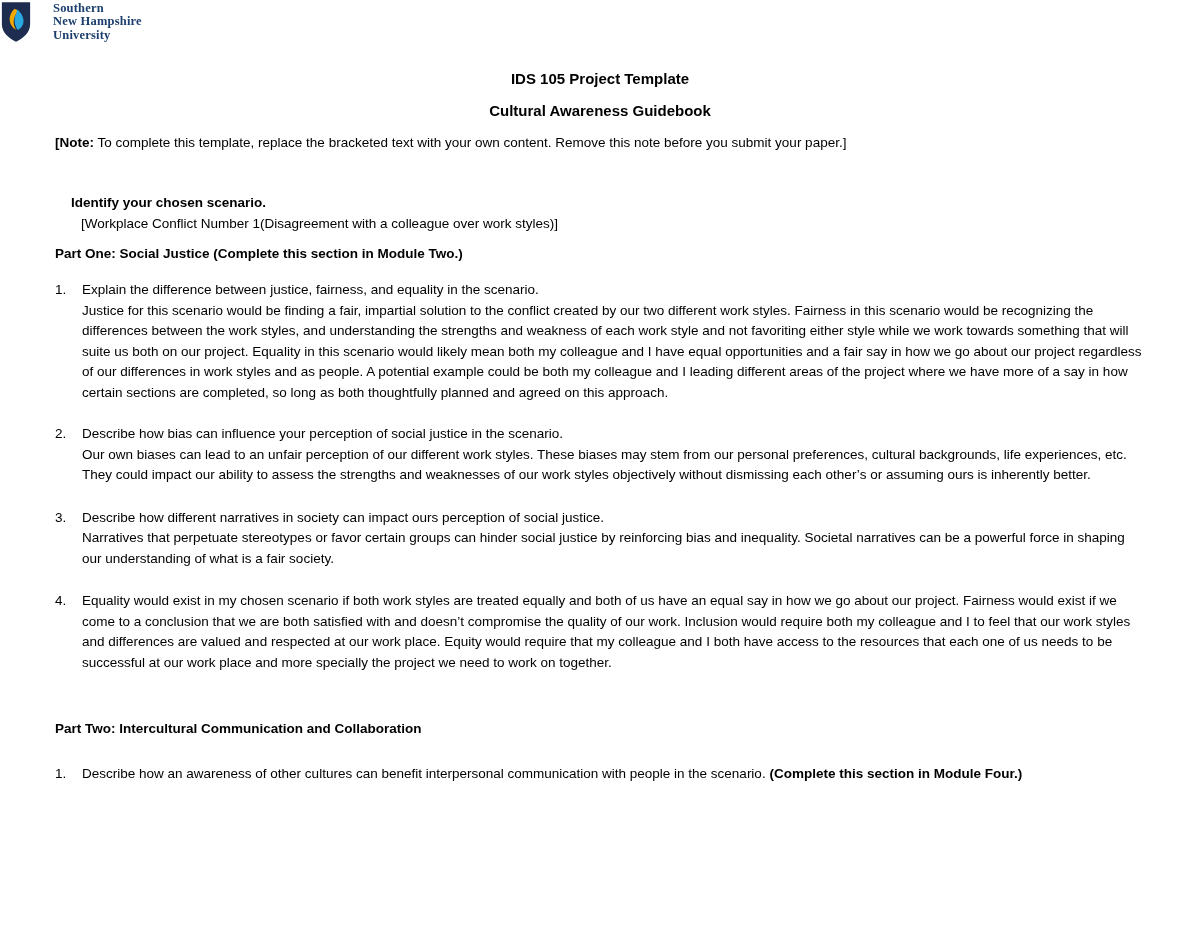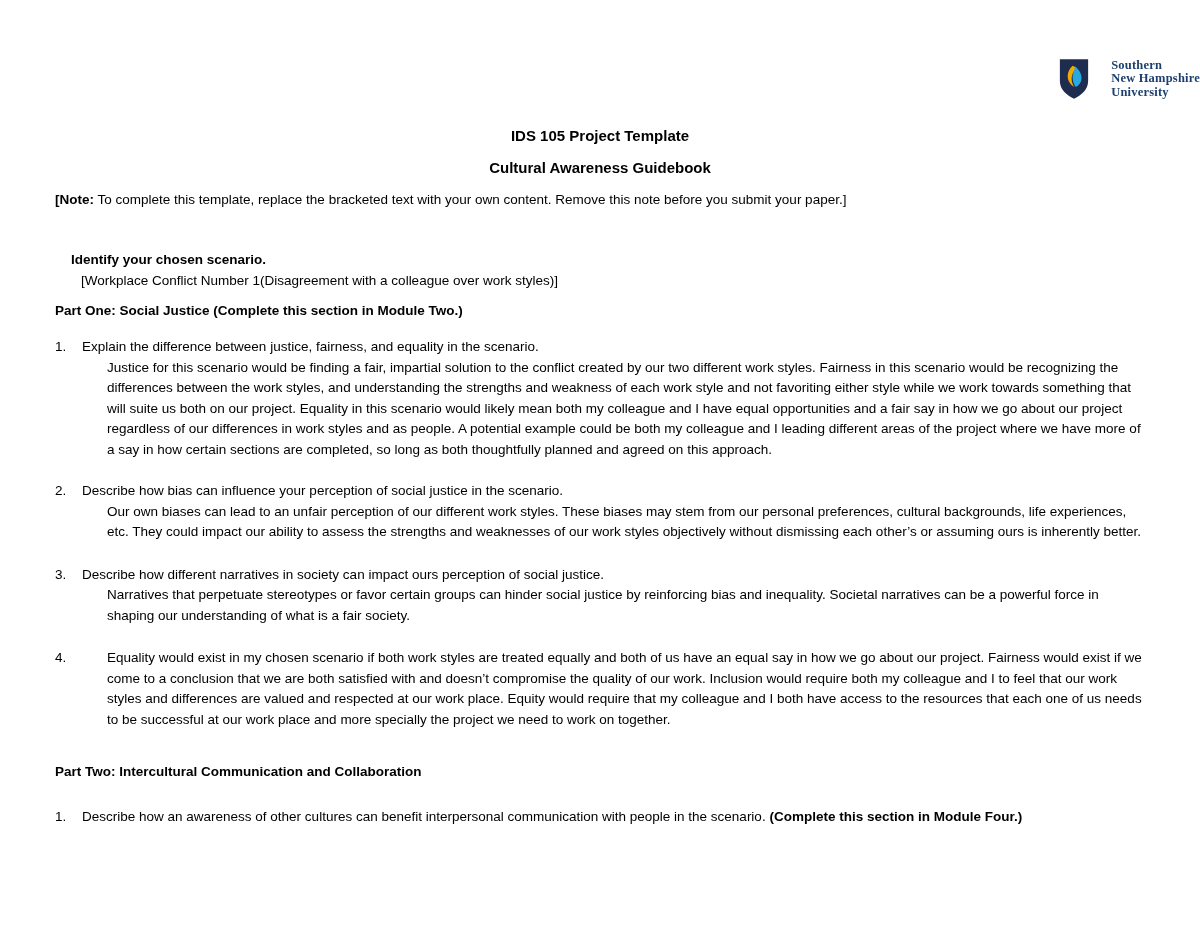--- a/index.html
+++ b/index.html
@@ -10,24 +10,23 @@
     background: #ffffff;
     font-family: "Liberation Sans", sans-serif;
     font-size: 13.5px;
     line-height: 20.5px;
     color: #000000;
     overflow: hidden;
   }
   
   .logo-row {
     display: flex;
-    justify-content: flex-end;
+    justify-content: flex-start;
     align-items: center;
     gap: 21px;
-    padding-top: 57px;
   }
   .shield { display: inline-flex; }
   .logo-text {
     display: flex;
     flex-direction: column;
     font-family: "Liberation Serif", serif;
     font-weight: bold;
     font-size: 12.5px;
     line-height: 13.5px;
     color: #1c3f6e;
@@ -52,35 +51,35 @@
   .h-scenario {
     margin: 39px 55px 0 55px;
     font-weight: bold;
     padding-left: 16px;
   }
   .scenario-value { margin: 1px 55px 0 81px; }
   .h-part {
     margin: 9px 55px 0 55px;
     font-weight: bold;
   }
-  .h-part-two { margin-top: 32px; }
+  .h-part-two { margin-top: 46px; }
   
   .list { margin: 16px 55px 0 55px; }
   .list-item {
     display: flex;
     align-items: flex-start;
     margin-bottom: 21px;
   }
   .list-item.gap-lg { margin-bottom: 22px; }
   .num {
     flex: 0 0 27px;
     width: 27px;
   }
   .item-body { flex: 1 1 auto; }
-  .answer { white-space: normal; margin-left: 25px; }
+  .answer { white-space: normal; }
   .p2-list { margin-top: 24px; }
 </style>
 </head>
 <body>
 
 <div class="page">
 
   <header class="logo-row">
     <span class="shield">
       <svg width="32" height="44" viewBox="0 0 34 44" xmlns="http://www.w3.org/2000/svg">

